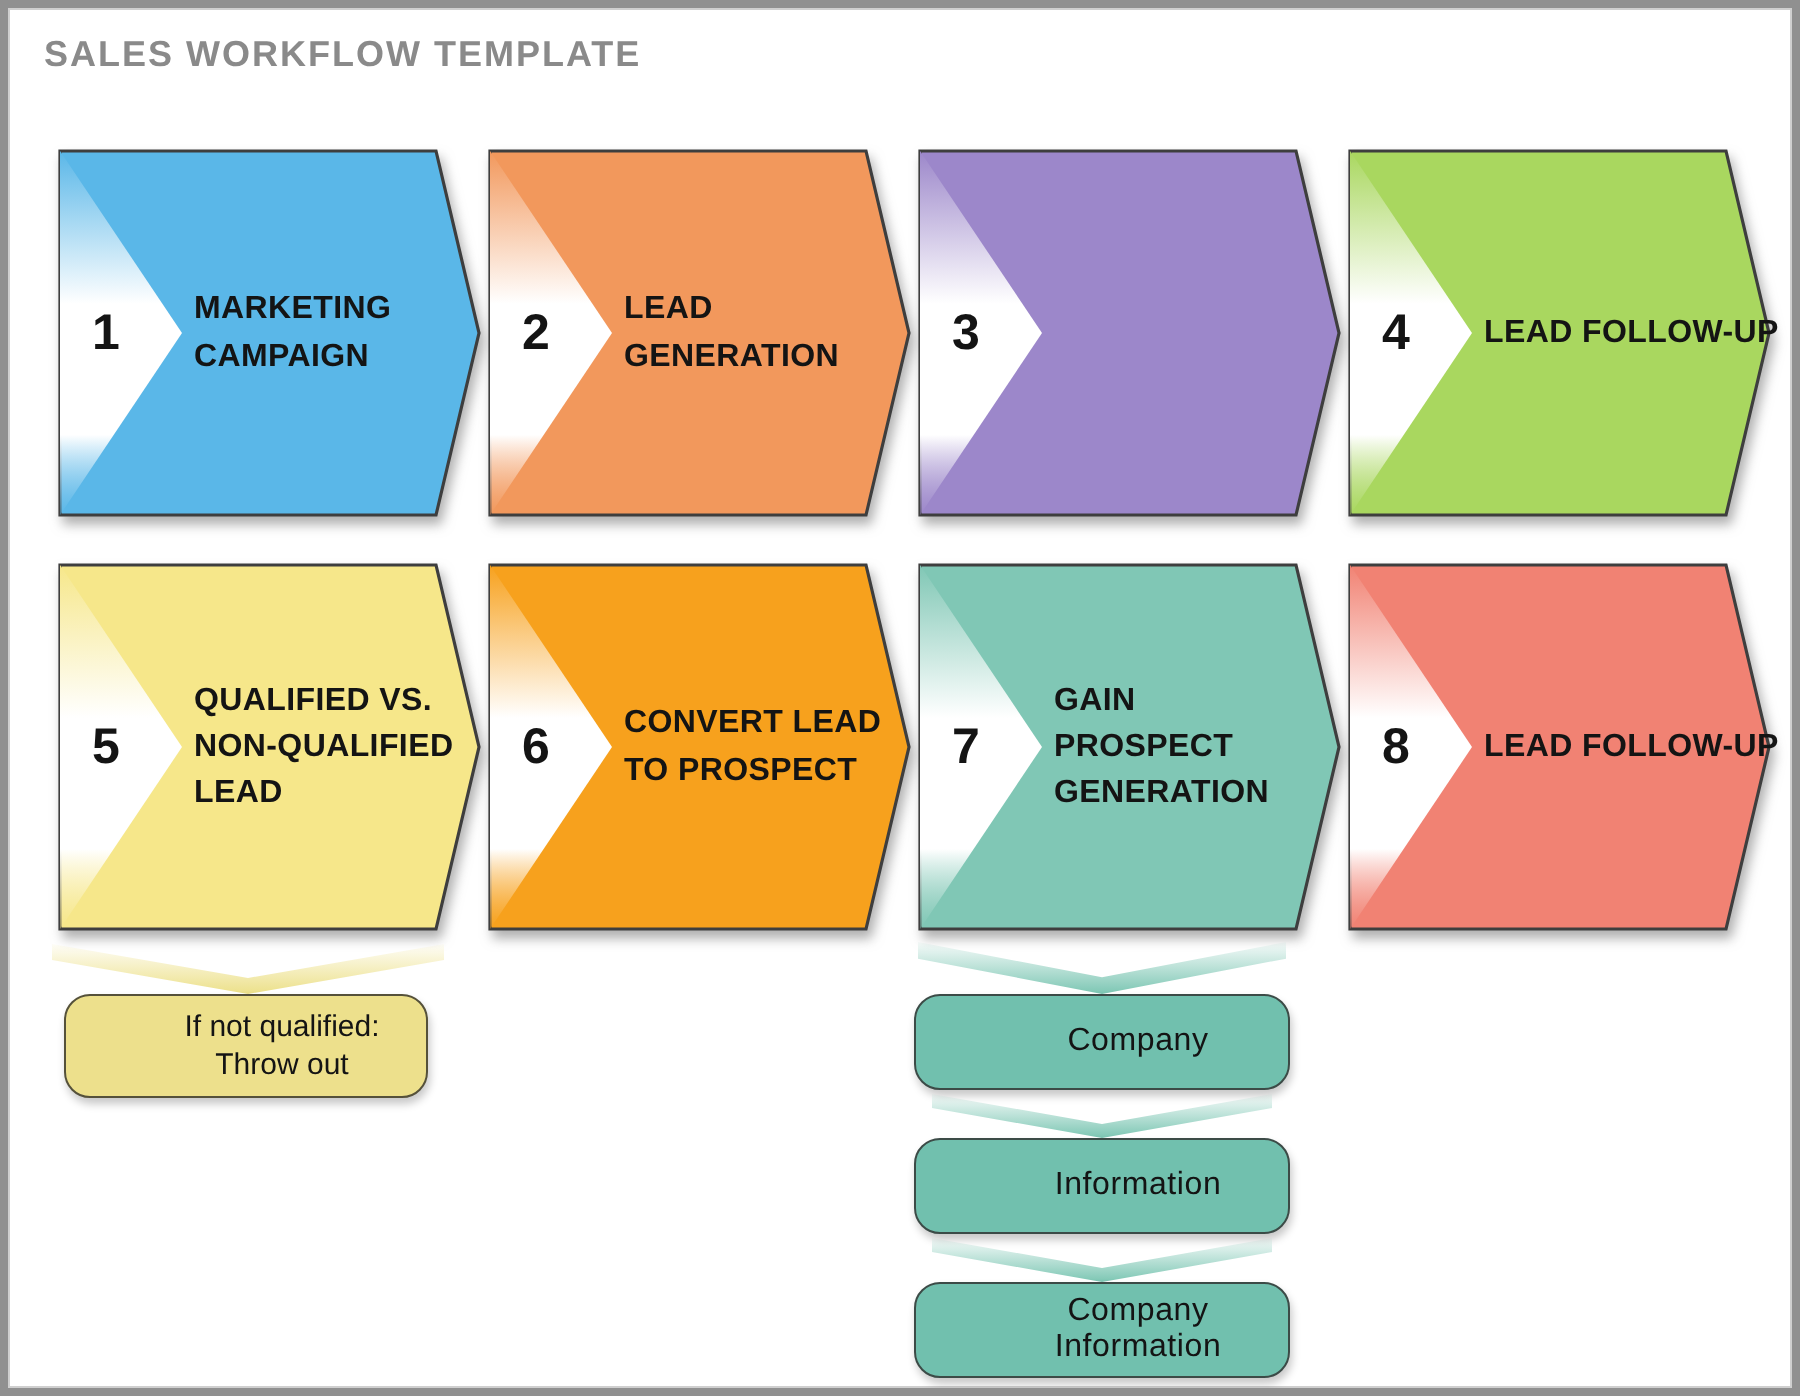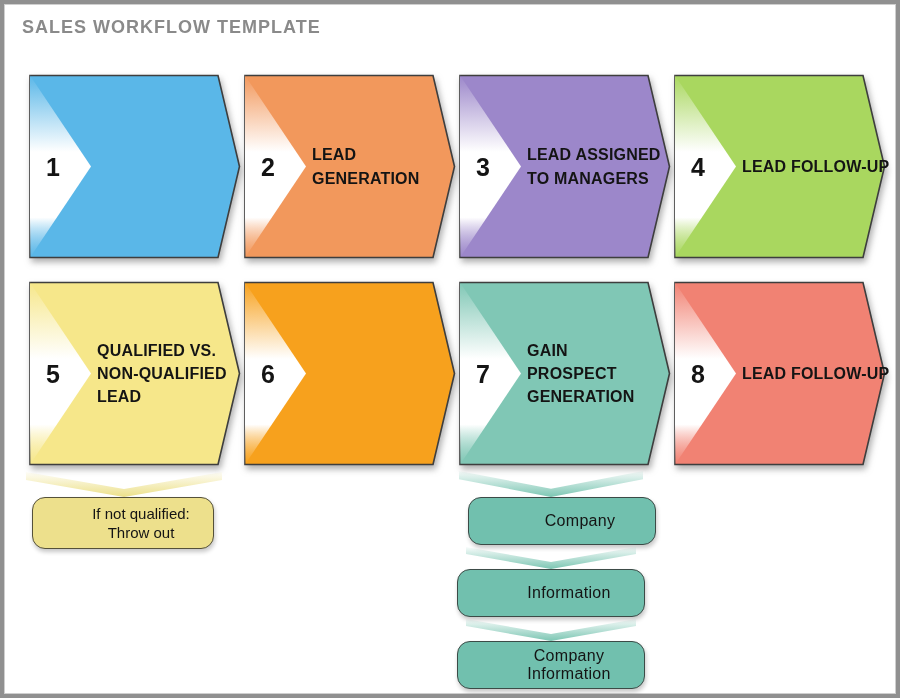--- a/index.html
+++ b/index.html
@@ -48,21 +48,21 @@
   .node{
     position:absolute;border-radius:13px;border:1.6px solid #454545;
     display:flex;align-items:center;justify-content:center;text-align:center;
     color:#141414;box-shadow:1px 3px 4px rgba(0,0,0,.22);padding-left:36px;
   }
   #callout-nq{
     left:28px;top:493px;width:182px;height:52px;background:#ede08c;
     border-color:#55513a;font-size:15px;line-height:1.3;white-space:pre-line;
   }
   .node-teal{left:453px;width:188px;height:48px;background:#71c0ae;border-color:#3c4b47;font-size:16px;letter-spacing:.3px;}
-  #node-company{top:493px;margin-left:11px;}
+  #node-company{top:493px;}
   #node-opportunity{top:565px;}
   #node-contact{top:637px;}
 </style>
 </head>
 <body>
 
 <div id="canvas">
 
   <div class="page-title">SALES WORKFLOW TEMPLATE</div>
 
@@ -73,20 +73,22 @@
         <stop offset="0" style="stop-color:var(--c)"></stop>
             <stop offset="0.42" stop-color="#ffffff"></stop>
         <stop offset="0.78" stop-color="#ffffff"></stop>
             <stop offset="1" style="stop-color:var(--c)" stop-opacity="0.45"></stop>
       </linearGradient>
         </defs>
       <polygon class="body" points="1,1.5 189,1.5 210.5,92.5 189,183.5 1,183.5"></polygon>
       <path d="M1,1.5 L62,92.5 L1,183.5 Z" fill="url(#g0)"></path>
     </svg>
     <span class="step-num">1</span>
+    <div class="step-label">MARKETING
+CAMPAIGN</div>
   </div>
 
   <div class="step r1 c2" style="--c: #f2985c;">
     <svg class="step-shape" viewBox="0 0 212 185">
       <defs>
           <linearGradient id="g1" x1="0" y1="0" x2="0" y2="1">
         <stop offset="0" style="stop-color:var(--c)"></stop>
             <stop offset="0.42" stop-color="#ffffff"></stop>
         <stop offset="0.78" stop-color="#ffffff"></stop>
             <stop offset="1" style="stop-color:var(--c)" stop-opacity="0.45"></stop>
@@ -107,22 +109,20 @@
         <stop offset="0" style="stop-color:var(--c)"></stop>
             <stop offset="0.42" stop-color="#ffffff"></stop>
         <stop offset="0.78" stop-color="#ffffff"></stop>
             <stop offset="1" style="stop-color:var(--c)" stop-opacity="0.45"></stop>
       </linearGradient>
         </defs>
       <polygon class="body" points="1,1.5 189,1.5 210.5,92.5 189,183.5 1,183.5"></polygon>
       <path d="M1,1.5 L62,92.5 L1,183.5 Z" fill="url(#g2)"></path>
     </svg>
     <span class="step-num">3</span>
-    <div class="step-label">LEAD ASSIGNED
-TO MANAGERS</div>
   </div>
 
   <div class="step r1 c4" style="--c: #a9d75f;">
     <svg class="step-shape" viewBox="0 0 212 185">
       <defs>
           <linearGradient id="g3" x1="0" y1="0" x2="0" y2="1">
         <stop offset="0" style="stop-color:var(--c)"></stop>
             <stop offset="0.42" stop-color="#ffffff"></stop>
         <stop offset="0.78" stop-color="#ffffff"></stop>
             <stop offset="1" style="stop-color:var(--c)" stop-opacity="0.45"></stop>
@@ -161,20 +161,22 @@
         <stop offset="0" style="stop-color:var(--c)"></stop>
             <stop offset="0.42" stop-color="#ffffff"></stop>
         <stop offset="0.78" stop-color="#ffffff"></stop>
             <stop offset="1" style="stop-color:var(--c)" stop-opacity="0.45"></stop>
       </linearGradient>
         </defs>
       <polygon class="body" points="1,1.5 189,1.5 210.5,92.5 189,183.5 1,183.5"></polygon>
       <path d="M1,1.5 L62,92.5 L1,183.5 Z" fill="url(#g5)"></path>
     </svg>
     <span class="step-num">6</span>
+    <div class="step-label">CONVERT LEAD
+TO PROSPECT</div>
   </div>
 
   <div class="step r2 c3" style="--c: #80c7b5;">
     <svg class="step-shape" viewBox="0 0 212 185">
       <defs>
           <linearGradient id="g6" x1="0" y1="0" x2="0" y2="1">
         <stop offset="0" style="stop-color:var(--c)"></stop>
             <stop offset="0.42" stop-color="#ffffff"></stop>
         <stop offset="0.78" stop-color="#ffffff"></stop>
             <stop offset="1" style="stop-color:var(--c)" stop-opacity="0.45"></stop>

